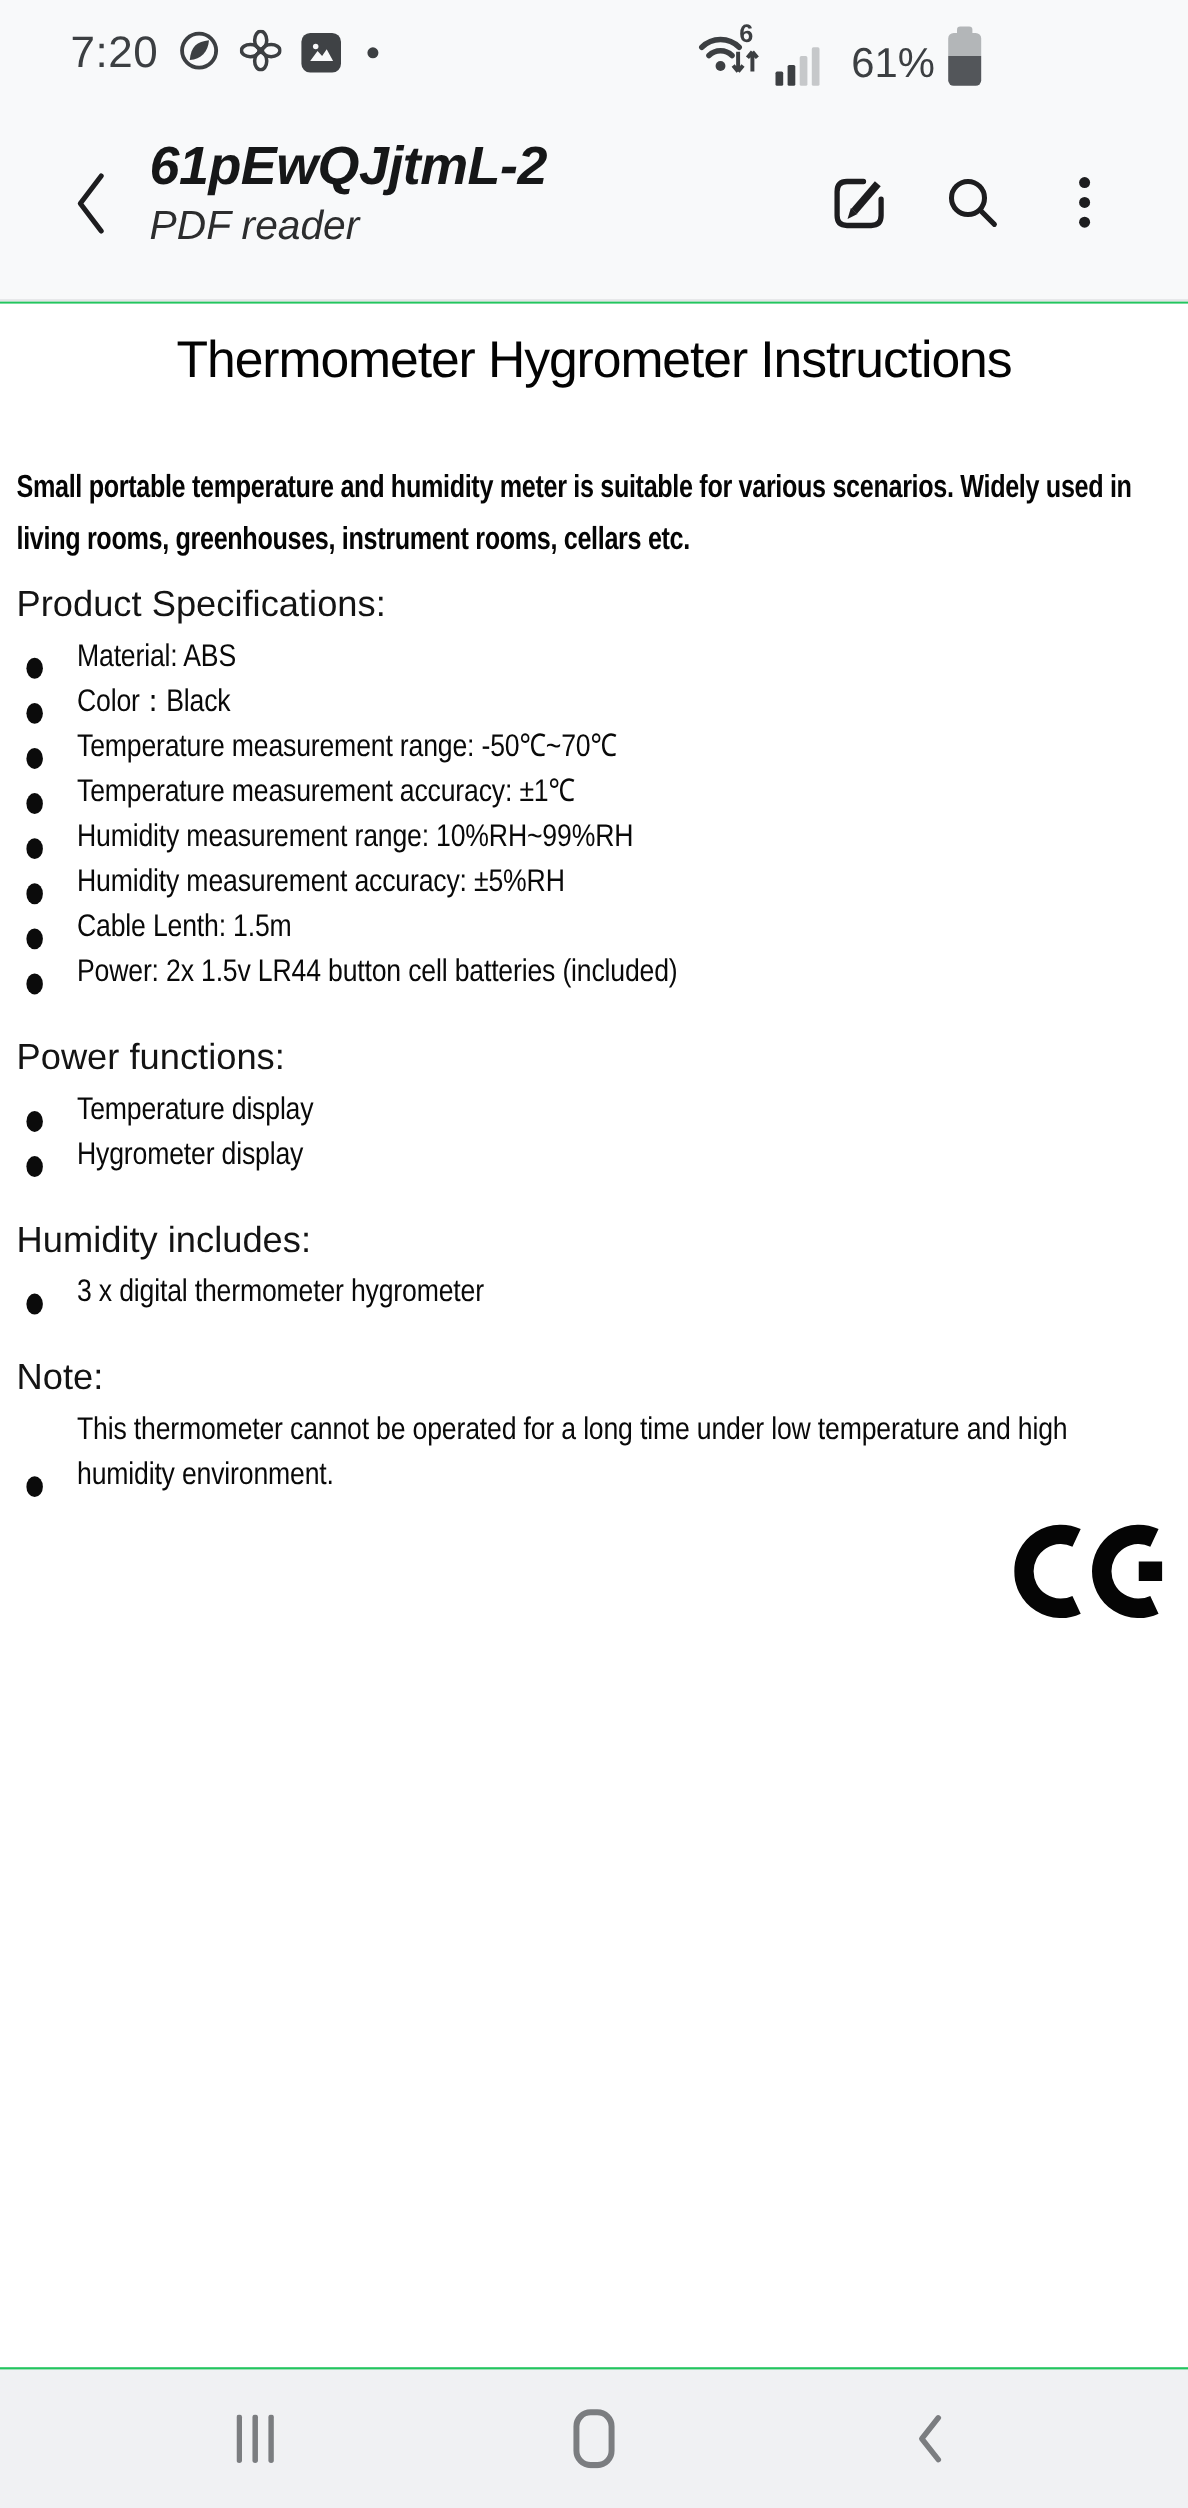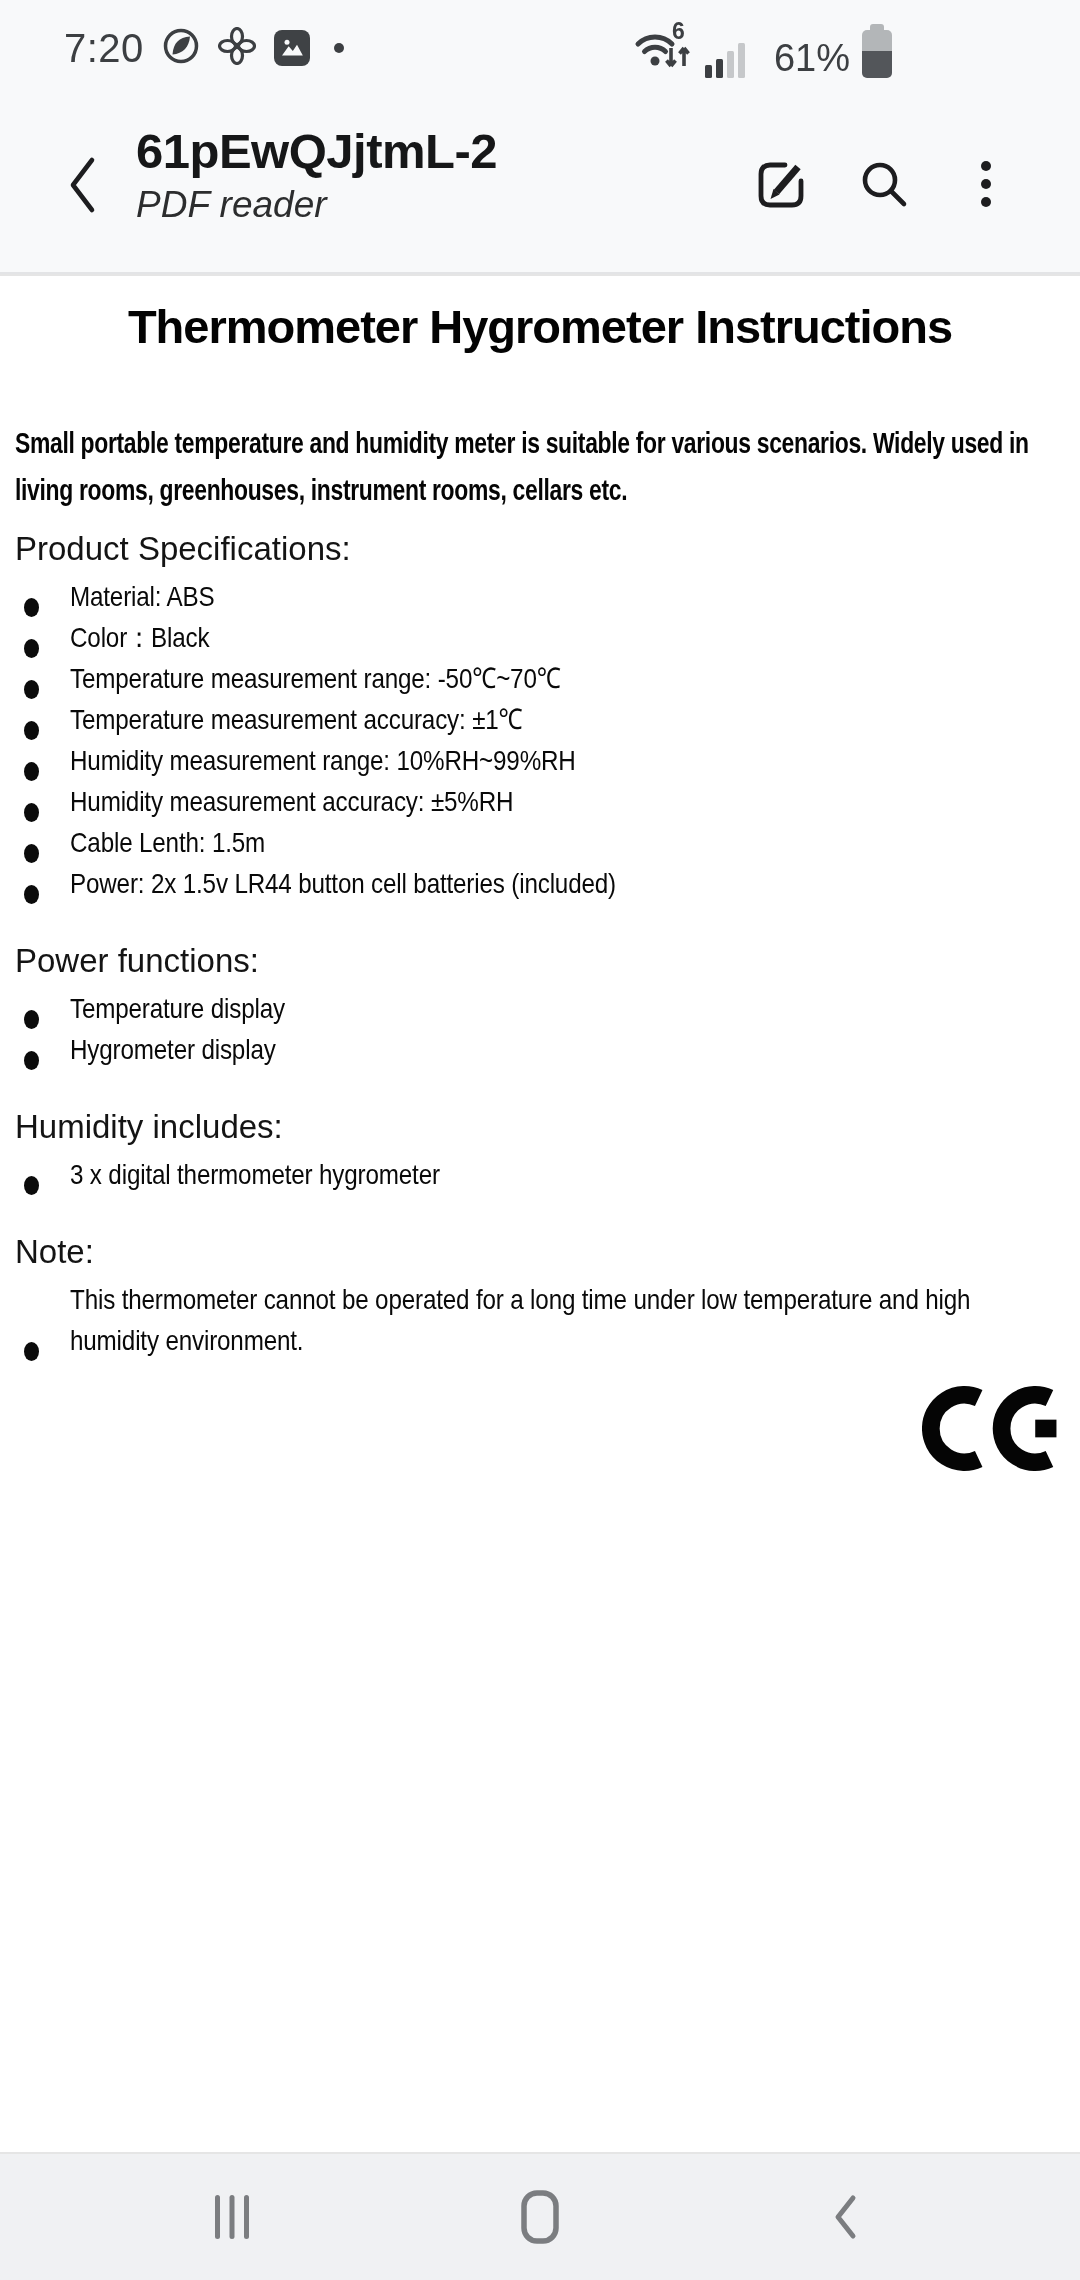--- a/index.html
+++ b/index.html
@@ -1,18 +1,18 @@
 <!DOCTYPE html>
 <html><head>
 <meta charset="utf-8">
 <style>
   * { margin:0; padding:0; box-sizing:border-box; }
   html,body { width:1080px; height:2280px; }
   body { font-family:"Liberation Sans", sans-serif; background:#ffffff; }
-  .screen { position:relative; width:1080px; height:2280px; overflow:hidden; background:#e5e5e5; }
+  .screen { position:relative; width:1080px; height:2280px; overflow:hidden; background:#22c55e; }
 
   
   .topbars { position:absolute; top:0; left:0; width:1080px; height:274px;
              background:#f8f9fa; border-bottom:2px solid #e3e4e6; }
 
   .status-bar { position:absolute; top:0; left:0; width:1080px; height:96px;
                 display:flex; align-items:center; }
   .status-left { display:flex; align-items:center; gap:18px; padding-left:64px; }
   .time { font-size:40px; color:#3c3f42; letter-spacing:.5px; }
   .notif-dot { width:10px; height:10px; border-radius:50%; background:#3c3f42; margin-left:6px; }
@@ -30,29 +30,29 @@
   .battery { display:flex; flex-direction:column; align-items:center; }
   .battery .nub { width:14px; height:6px; background:#b3b6b8; border-radius:3px 3px 0 0; }
   .battery .cell { width:30px; height:48px; border-radius:5px;
                    background:linear-gradient(#b3b6b8 0 44%, #53565a 44% 100%); }
 
   
   .app-header { position:absolute; top:96px; left:0; width:1080px; height:176px; }
   .back-btn { position:absolute; left:60px; top:56px; width:44px; height:66px;
               display:flex; align-items:center; justify-content:center; cursor:pointer; }
   .header-titles { position:absolute; left:136px; top:26px; }
-  .header-title { font-size:49px; font-weight:700; color:#161718; letter-spacing:-.5px; line-height:58px; }
+  .header-title { font-size:49px; font-weight:700; color:#161718; letter-spacing:-.5px; line-height:58px;font-style:italic; }
   .header-sub { font-size:37px; color:#2c2d2e; line-height:46px; margin-top:2px;font-style:italic; }
   .header-actions { position:absolute; right:66px; top:0; height:176px;
                     display:flex; align-items:center; gap:46px; }
   .icon-btn { width:56px; height:56px; display:flex; align-items:center; justify-content:center; cursor:pointer; }
 
   
   .document { position:absolute; top:276px; left:0; width:1080px; height:1876px; background:#ffffff; }
-  .doc-title { padding-top:22px; text-align:center; font-size:47px; font-weight:700;
+  .doc-title { padding-top:22px; text-align:center; font-size:47px; font-weight:400;
                letter-spacing:-1px; color:#030303; line-height:58px; }
   .doc-intro { margin:64px 0 0 15px; height:94px; }
   .doc-intro-text { display:block; width:1330px; transform:scaleX(0.79); transform-origin:left top;
                     font-size:29px; font-weight:700; line-height:47px; letter-spacing:-.4px; color:#050505; }
   .doc-section { margin-top:36px; }
   .doc-section.first { margin-top:14px; }
   .section-heading { margin-left:15px; font-size:33px; line-height:42px; color:#141414; }
   .bullet-list { list-style:none; margin-top:6px; }
   .bullet-row { display:flex; align-items:flex-end; min-height:41px; }
   .bullet { flex:0 0 auto; width:15px; height:19px; border-radius:50%; background:#0b0b0b; margin:10px 0 0 24px; }

